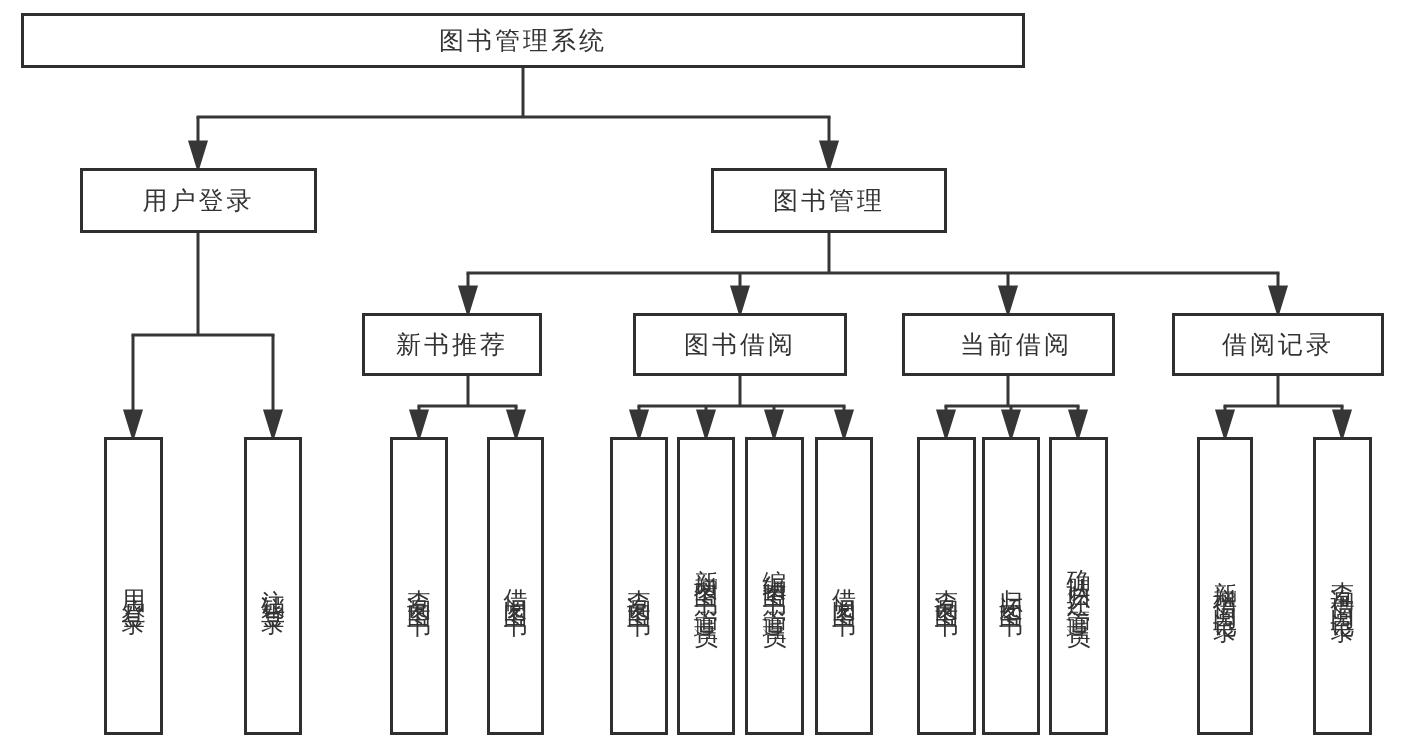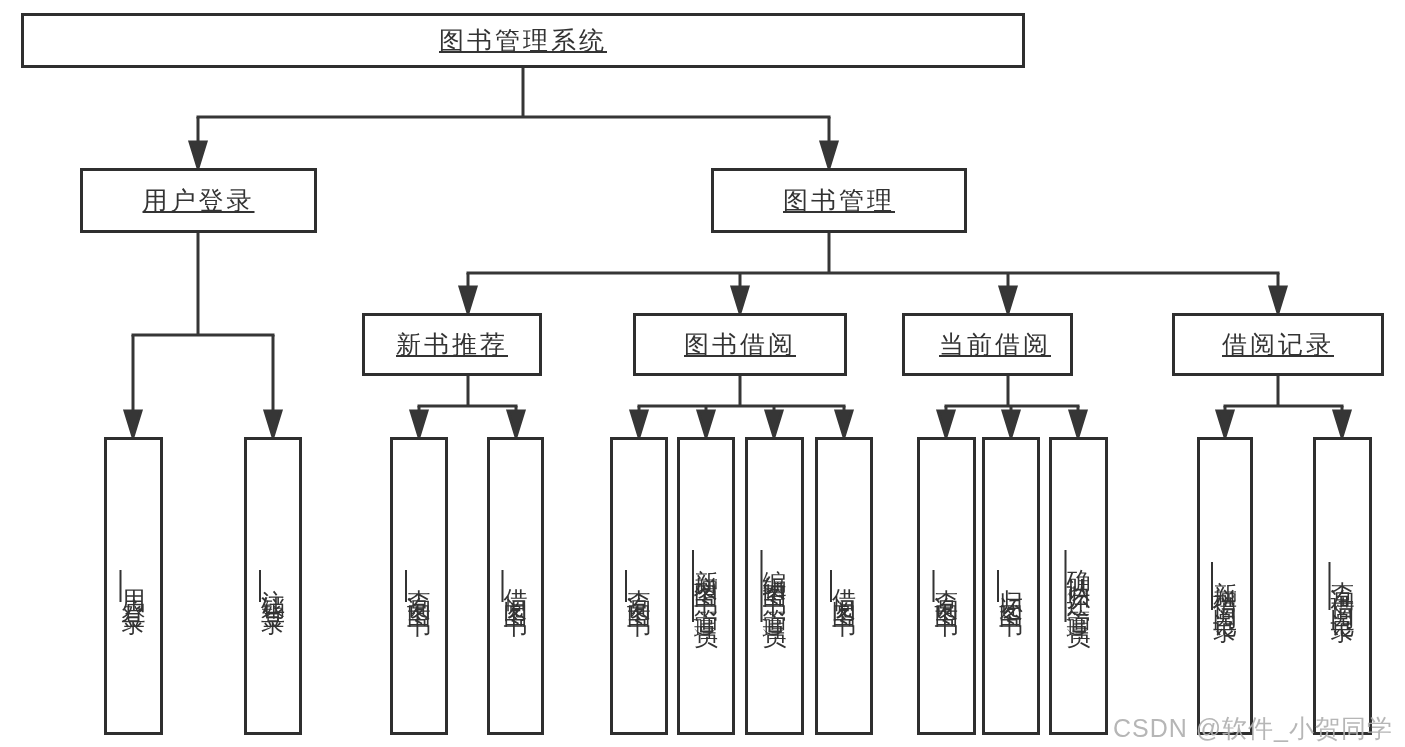--- a/index.html
+++ b/index.html
@@ -20,40 +20,39 @@
   .node {
     position: absolute;
     box-sizing: border-box;
     border: 3px solid #2f2f2f;
     background: #ffffff;
     display: flex;
     align-items: center;
     justify-content: center;
     color: #333333;
     z-index: 2;
-    text-decoration: underline;
   }
   .node--h .node-label {
     font-size: 25px;
     letter-spacing: 3px;
     white-space: nowrap;
   }
   .node--v .node-label {
     writing-mode: vertical-rl;
     text-orientation: mixed;
     font-size: 24px;
     letter-spacing: 8px;
     line-height: 1;
   }
   .root-box   { left: 21px;   top: 13px;  width: 1004px; height: 55px; }
   .l2-a       { left: 80px;   top: 168px; width: 237px;  height: 65px; }
-  .l2-b       { left: 711px;  top: 168px; width: 256px;  height: 65px; }
+  .l2-b       { left: 711px;  top: 168px; width: 236px;  height: 65px; }
   .l3-a       { left: 362px;  top: 313px; width: 180px;  height: 63px; }
   .l3-b       { left: 633px;  top: 313px; width: 214px;  height: 63px; align-items: center; }
-  .l3-c       { left: 902px;  top: 313px; width: 171px;  height: 63px; padding-left: 15px; }
+  .l3-c       { left: 902px;  top: 313px; width: 213px;  height: 63px; padding-left: 15px; }
   .l3-d       { left: 1172px; top: 313px; width: 212px;  height: 63px; }
   .leaf       { top: 437px; height: 298px; }
   .leaf-1  { left: 104px;  width: 59px; }
   .leaf-2  { left: 244px;  width: 58px; }
   .leaf-3  { left: 390px;  width: 58px; }
   .leaf-4  { left: 487px;  width: 57px; }
   .leaf-5  { left: 610px;  width: 58px; }
   .leaf-6  { left: 677px;  width: 58px; }
   .leaf-7  { left: 745px;  width: 59px; }
   .leaf-8  { left: 815px;  width: 58px; }
@@ -197,14 +196,13 @@
   <div class="node node--v leaf leaf-11">
     <span class="node-label">确认归还（管理员）</span>
   </div>
   <div class="node node--v leaf leaf-12">
     <span class="node-label">新增借阅记录</span>
   </div>
   <div class="node node--v leaf leaf-13">
     <span class="node-label">查询借阅记录</span>
   </div>
 
-  <div class="watermark">CSDN @软件_小贺同学</div>
 </div>
 
 </body></html>

